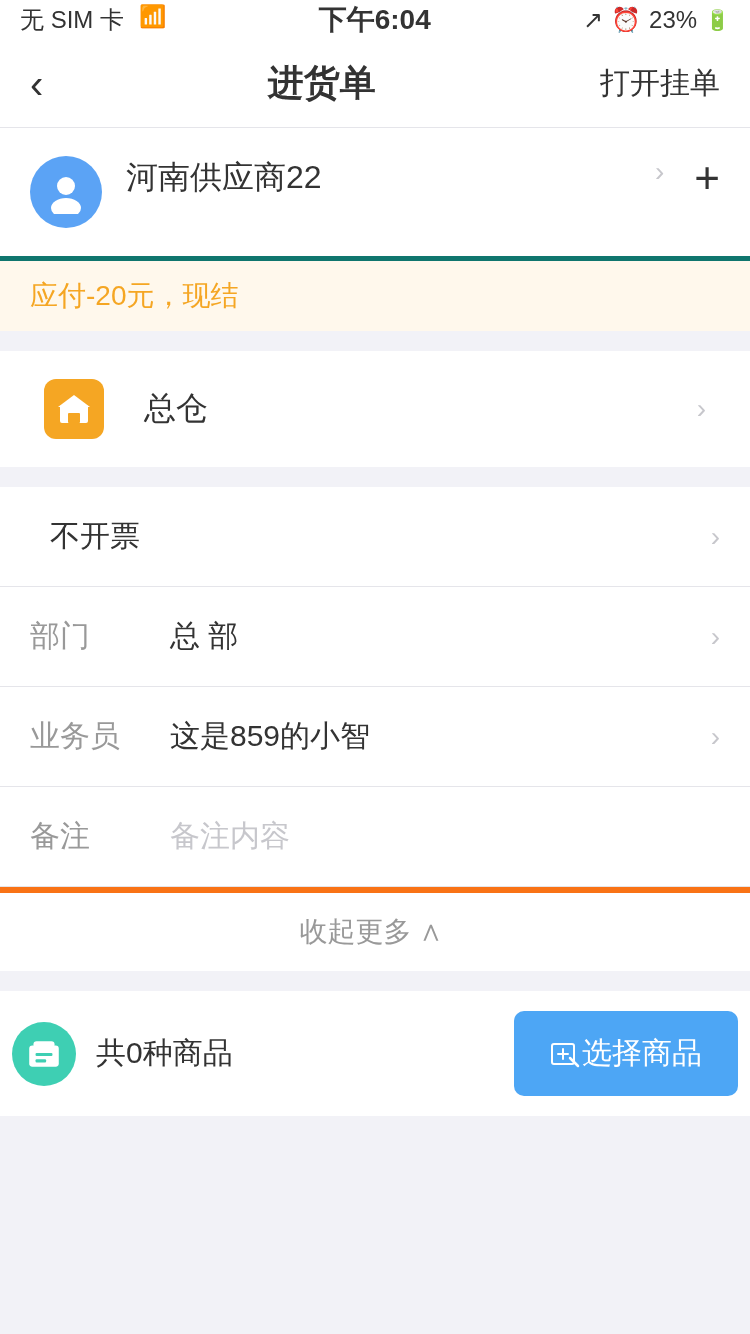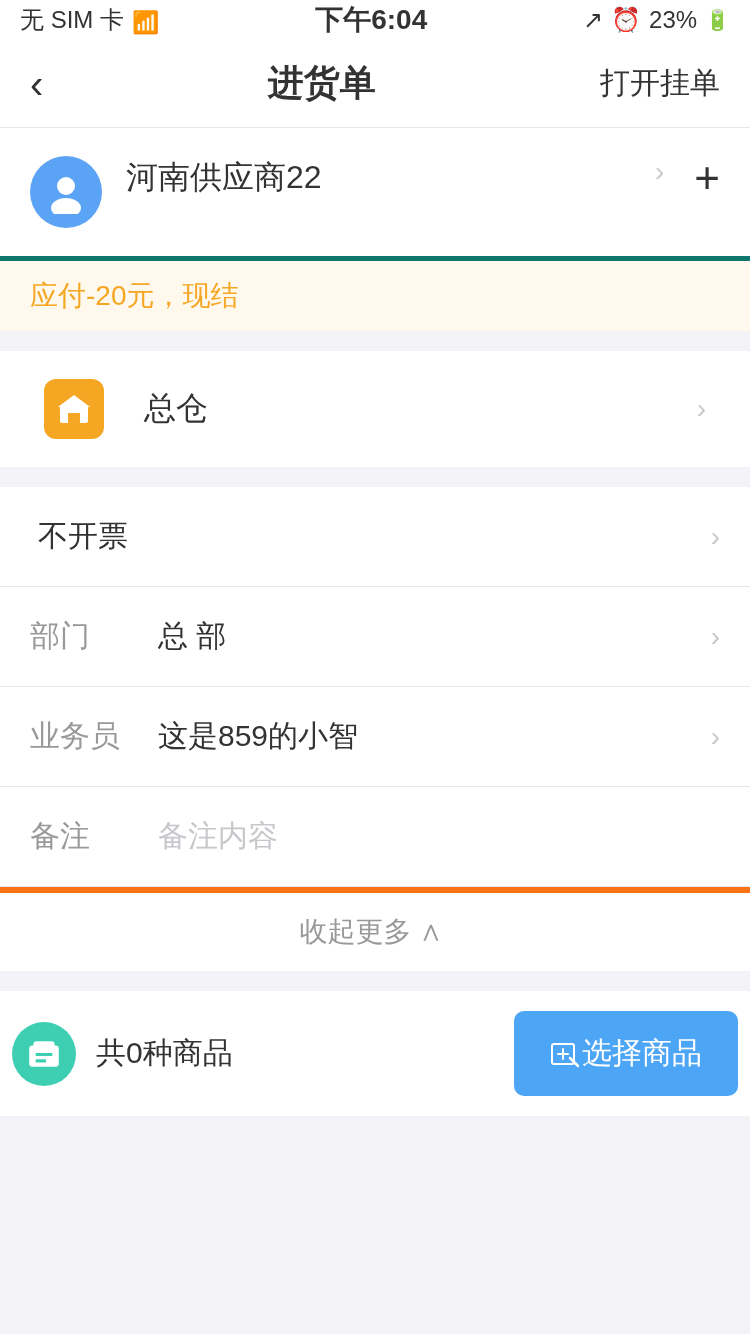--- a/index.html
+++ b/index.html
@@ -18,21 +18,21 @@
     .status-bar {
       height: 40px;
       background: #fff;
       display: flex;
       align-items: center;
       justify-content: space-between;
       padding: 0 20px;
       font-size: 24px;
       color: #333;
     }
-    .status-left { display: flex; align-items: flex-end; gap: 8px; }
+    .status-left { display: flex; align-items: flex-start; gap: 15px; }
     .status-center { font-weight: 600; font-size: 28px; }
     .status-right { display: flex; align-items: center; gap: 8px; font-size: 24px; }
 
     
     .nav-bar {
       height: 88px;
       background: #fff;
       display: flex;
       align-items: center;
       justify-content: space-between;
@@ -148,21 +148,21 @@
 
     .row-label {
       font-size: 30px;
       color: #999;
       min-width: 120px;
     }
     .row-value {
       flex: 1;
       font-size: 30px;
       color: #333;
-      margin-left: 8px;
+      margin-left: 20px;
     }
     .row-value.placeholder {
       color: #c7c7cc;
     }
     .row-chevron {
       color: #c7c7cc;
       font-size: 28px;
       margin-left: 10px;
     }
 

